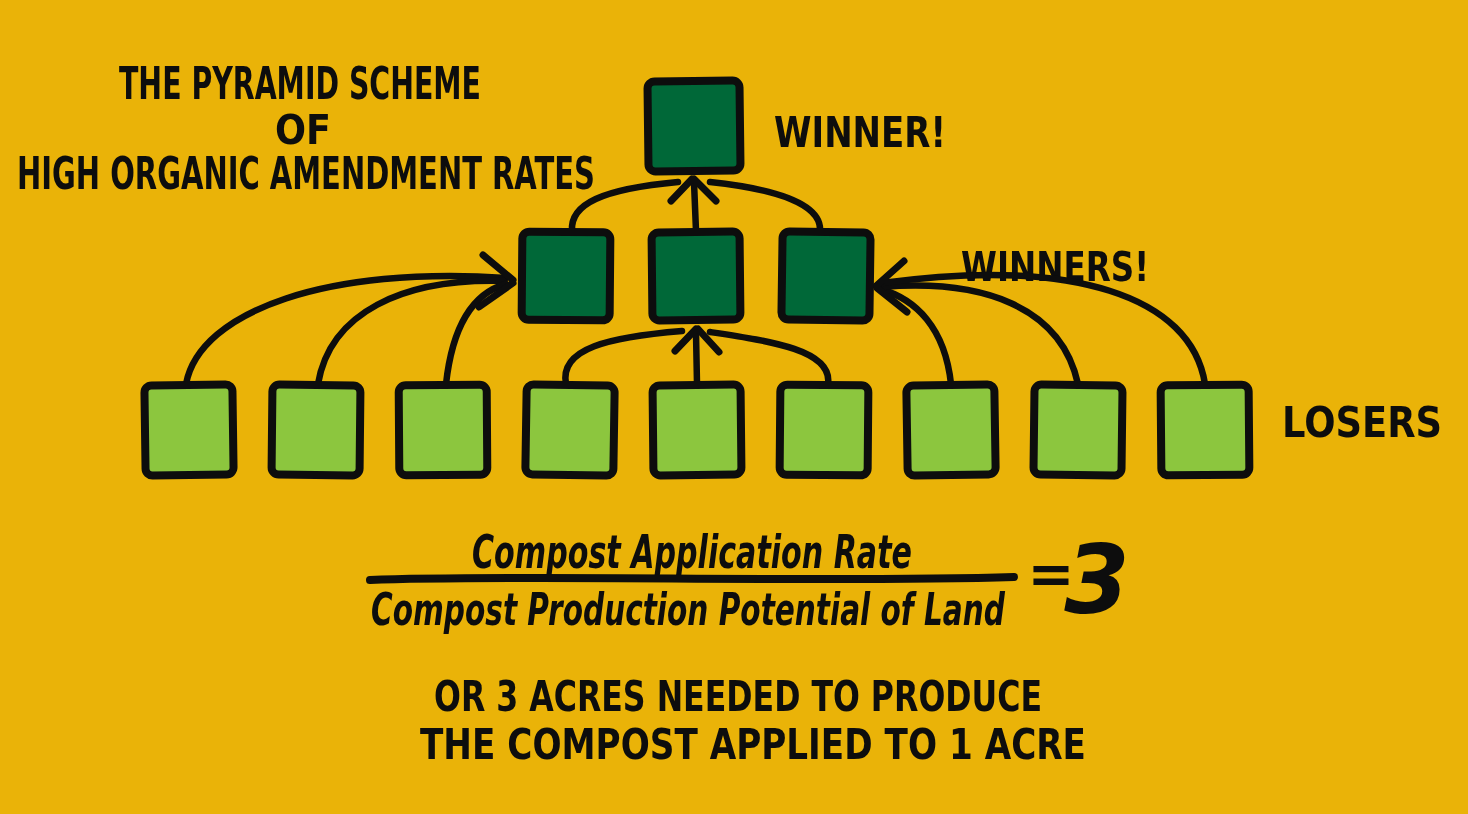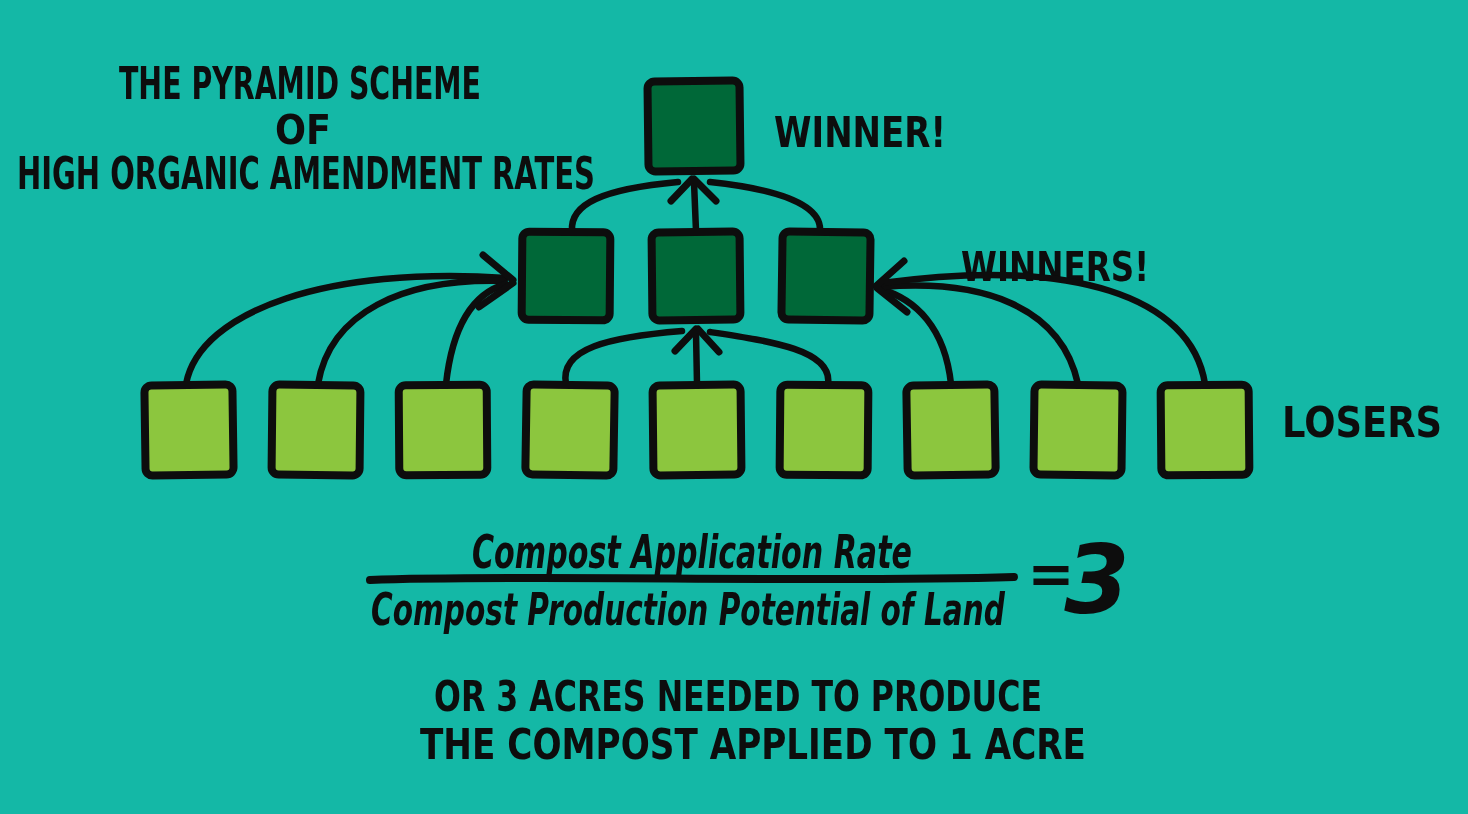--- a/index.html
+++ b/index.html
@@ -1,18 +1,18 @@
 <!DOCTYPE html>
 <html><head>
 <meta charset="utf-8">
 <style>
   html, body { margin: 0; padding: 0; background: #ffffff; }
   .stage {
     width: 1468px; height: 814px; position: relative;
-    background: #14b8a6; overflow: hidden;
+    background: #eab308; overflow: hidden;
     font-family: "Liberation Sans", sans-serif;
   }
   svg { display: block; }
   .hand-caps {
     font-family: "DejaVu Sans", "Liberation Sans", sans-serif;
     font-weight: bold;
     fill: #0d0d0d;
   }
   .hand-script {
     font-family: "DejaVu Sans", "Liberation Sans", sans-serif;

